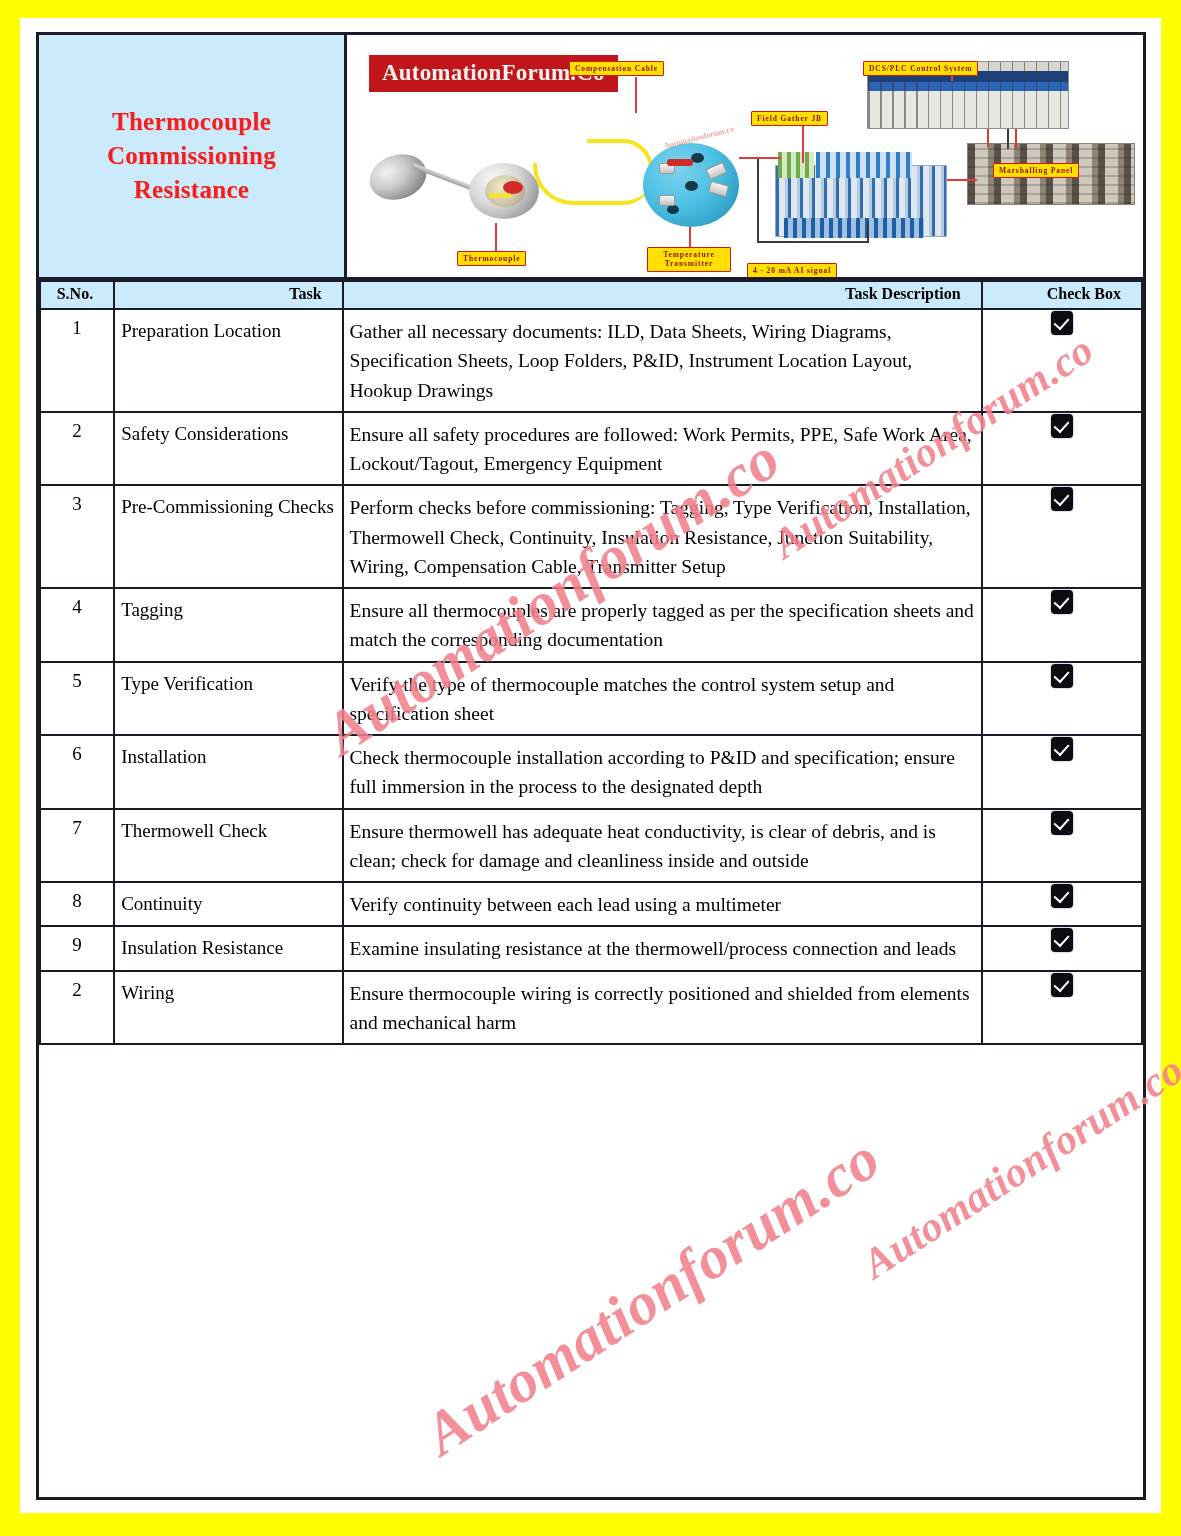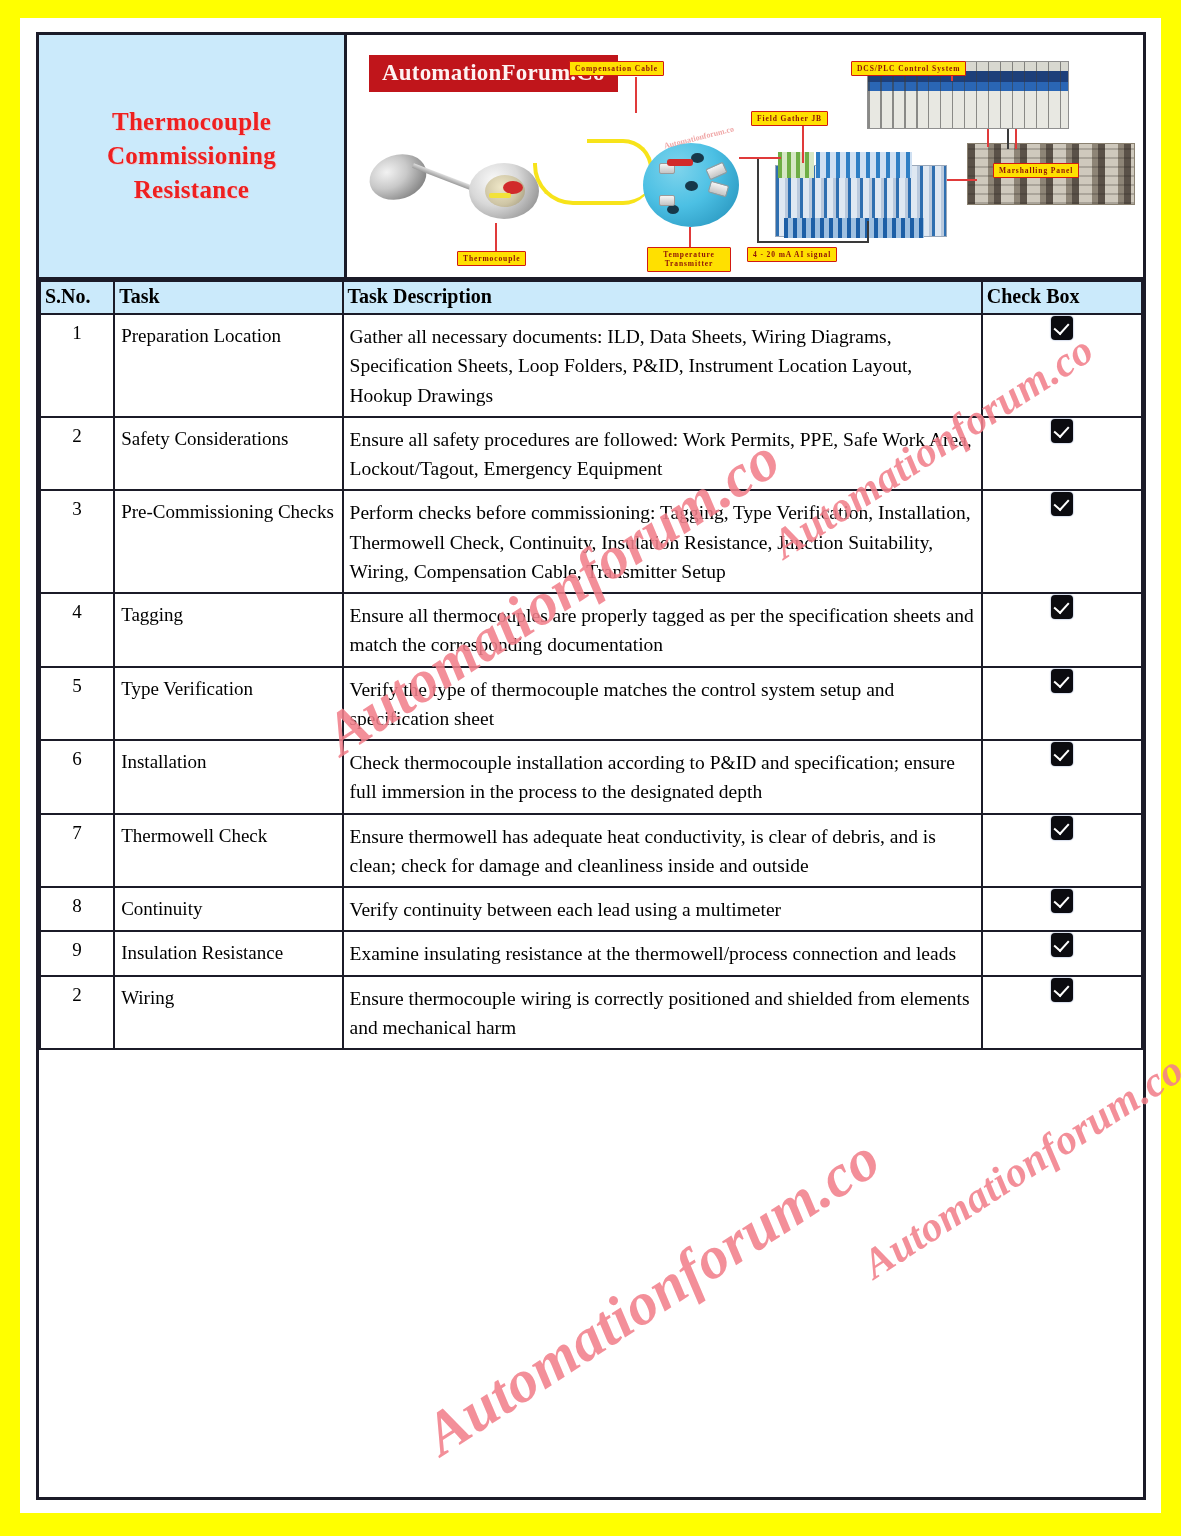--- a/index.html
+++ b/index.html
@@ -199,24 +199,24 @@
     width: 100%;
     border-collapse: collapse;
     table-layout: fixed;
   }
   table.checklist th, table.checklist td {
     border: 2px solid #1b1b28;
     vertical-align: top;
   }
   table.checklist thead th {
     background: #cbeafb;
-    text-align: left;
-    font-weight: bold;
-    font-size: 20px;
-    padding: 3px 4px 5px 4px;
+    text-align: right;
+    font-weight: bold;
+    font-size: 16px;
+    padding: 3px 20px 5px 4px;
     vertical-align: middle;
   }
   col.c-sno { width: 74px; }
   col.c-task { width: 228px; }
   col.c-desc { width: 638px; }
   col.c-chk { width: 160px; }
 
   td.sno {
     text-align: center;
     font-size: 19px;
@@ -347,23 +347,23 @@
         <div class="thin h" style="left:410px; top:206px; width:110px;"></div>
         <div class="thin v" style="left:520px; top:186px; height:22px;"></div>
         <div class="thin v" style="left:660px; top:94px; height:20px;"></div>
 
         <div class="callout" style="left:222px; top:26px;">Compensation Cable</div>
         <div class="callout" style="left:110px; top:216px;">Thermocouple</div>
         <div class="callout" style="left:300px; top:212px; white-space:normal; width:84px;">
           <span>Temperature</span><br>
           <span>Transmitter</span>
         </div>
-        <div class="callout" style="left:400px; top:212px;">4 - 20 mA AI signal</div>
+        <div class="callout" style="left:400px; top:228px;">4 - 20 mA AI signal</div>
         <div class="callout" style="left:404px; top:76px;">Field Gather JB</div>
-        <div class="callout" style="left:504px; top:26px;">DCS/PLC Control System</div>
+        <div class="callout" style="left:516px; top:26px;">DCS/PLC Control System</div>
         <div class="callout" style="left:646px; top:128px;">Marshalling Panel</div>
       </div>
     </div>
 
     <table class="checklist">
       <colgroup>
         <col class="c-sno">
           <col class="c-task">
           <col class="c-desc">
           <col class="c-chk">

